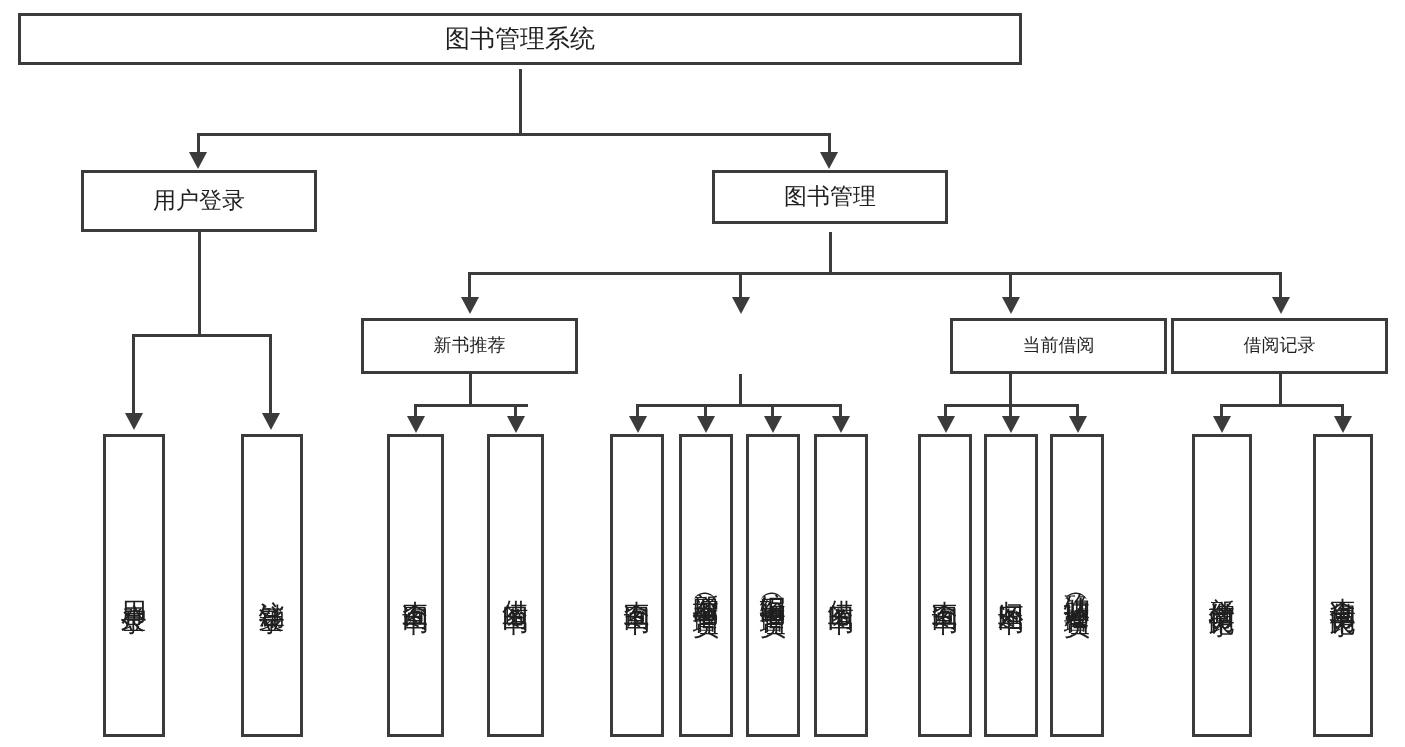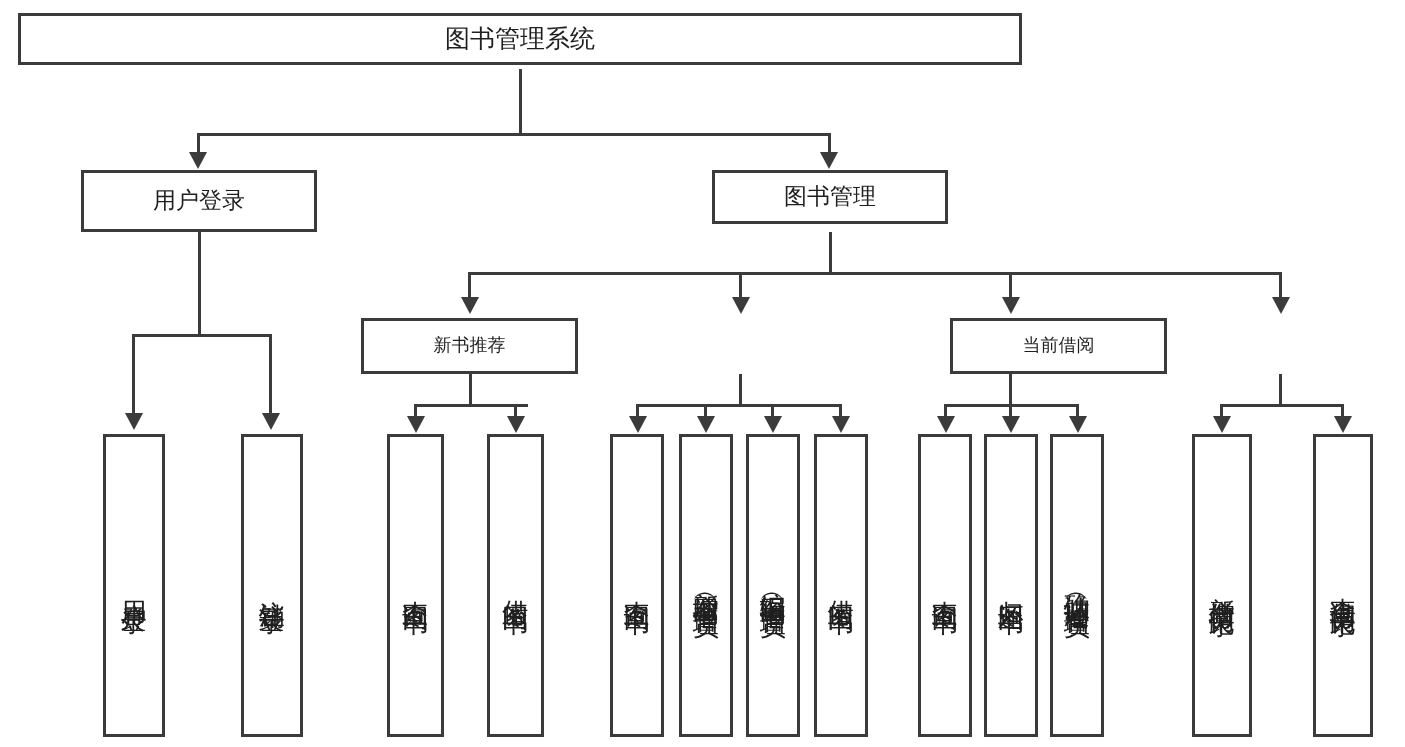--- a/index.html
+++ b/index.html
@@ -156,20 +156,23 @@
   <div class="node level2" style="left:712px; top:170px; width:236px; height:54px;">
     <span class="label">图书管理</span>
   </div>
 
   <div class="node level3" style="left:361px; top:318px; width:217px; height:56px;">
     <span class="label">新书推荐</span>
   </div>
   <div class="node level3" style="left:902px; top:318px; width:217px; height:56px;margin-left:48px;">
     <span class="label">当前借阅</span>
   </div>
+  <div class="node level3" style="left:1171px; top:318px; width:217px; height:56px;">
+    <span class="label">借阅记录</span>
+  </div>
 
   <div class="node leaf" style="left:103px; top:434px; width:62px; height:303px;">
     <span class="label">用户登录</span>
   </div>
   <div class="node leaf" style="left:241px; top:434px; width:62px; height:303px;">
     <span class="label">注销登录</span>
   </div>
   <div class="node leaf" style="left:387px; top:434px; width:57px; height:303px;">
     <span class="label">查询图书</span>
   </div>

